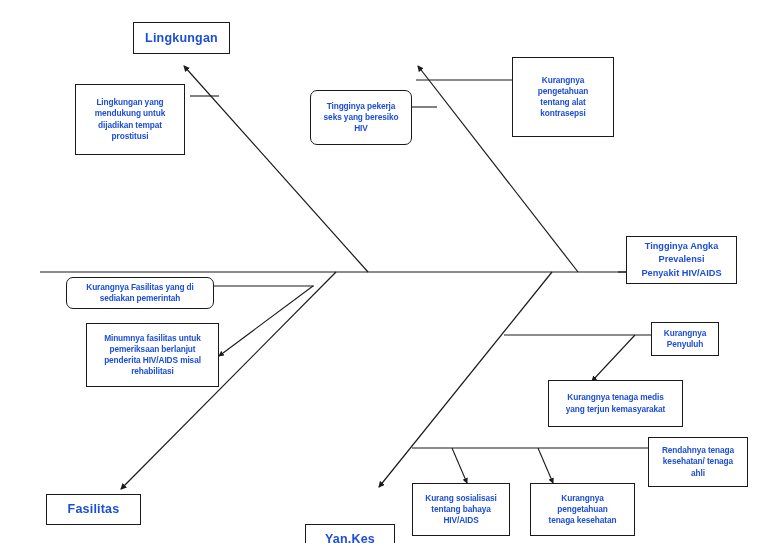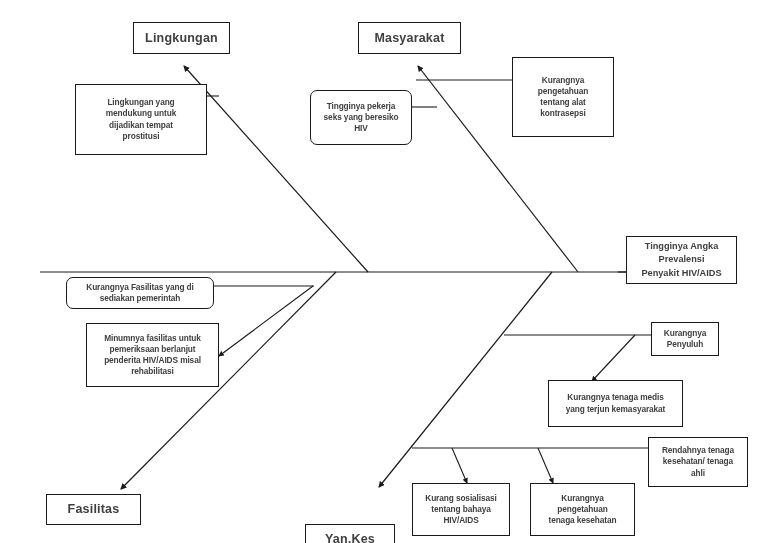--- a/index.html
+++ b/index.html
@@ -27,21 +27,21 @@
   }
   .node {
     position: absolute;
     box-sizing: border-box;
     border: 1px solid #1a1a1a;
     background: #ffffff;
     display: flex;
     align-items: center;
     justify-content: center;
     text-align: center;
-    color: #404040;
+    color: #1d4ed8;
     line-height: 1.35;
     padding: 2px 3px;
   }
   .cause {
     font-size: 8.3px;
     font-weight: 700;
     letter-spacing: -0.1px;
   }
   .category {
     font-size: 12.5px;
@@ -97,39 +97,36 @@
     <line x1="452" y1="448" x2="467" y2="483" stroke="#1a1a1a" stroke-width="1.1" marker-end="url(#arrow)"></line>
     <line x1="538" y1="448" x2="553" y2="483" stroke="#1a1a1a" stroke-width="1.1" marker-end="url(#arrow)"></line>
 
     <line x1="618" y1="272" x2="632" y2="272" stroke="#1a1a1a" stroke-width="1.2"></line>
   </svg>
 
   <div class="node category" style="left:133px; top:22px; width:97px; height:32px;">
     <span>Lingkungan</span>
   </div>
 
-  <div class="node category" style="left:358px; top:22px; width:103px; height:32px;">
-    <span>Masyarakat</span>
-  </div>
 
   <div class="node category" style="left:46px; top:494px; width:95px; height:31px;">
     <span>Fasilitas</span>
   </div>
 
   <div class="node category" style="left:305px; top:488px; width:90px; height:31px;margin-top:36px;">
     <span>Yan.Kes</span>
   </div>
 
   <div class="node effect" style="left:626px; top:236px; width:111px; height:48px;">
     <span>Tingginya Angka
 Prevalensi
 Penyakit HIV/AIDS</span>
   </div>
 
-  <div class="node cause" style="left:75px; top:84px; width:132px; height:71px;">
+  <div class="node cause" style="left:75px; top:84px; width:110px; height:71px;">
     <span>Lingkungan yang
 mendukung untuk
 dijadikan tempat
 prostitusi</span>
   </div>
 
   <div class="node cause" style="left:310px; top:90px; width:102px; height:55px;border-radius:7px;">
     <span>Tingginya pekerja
 seks yang beresiko
 HIV</span>

